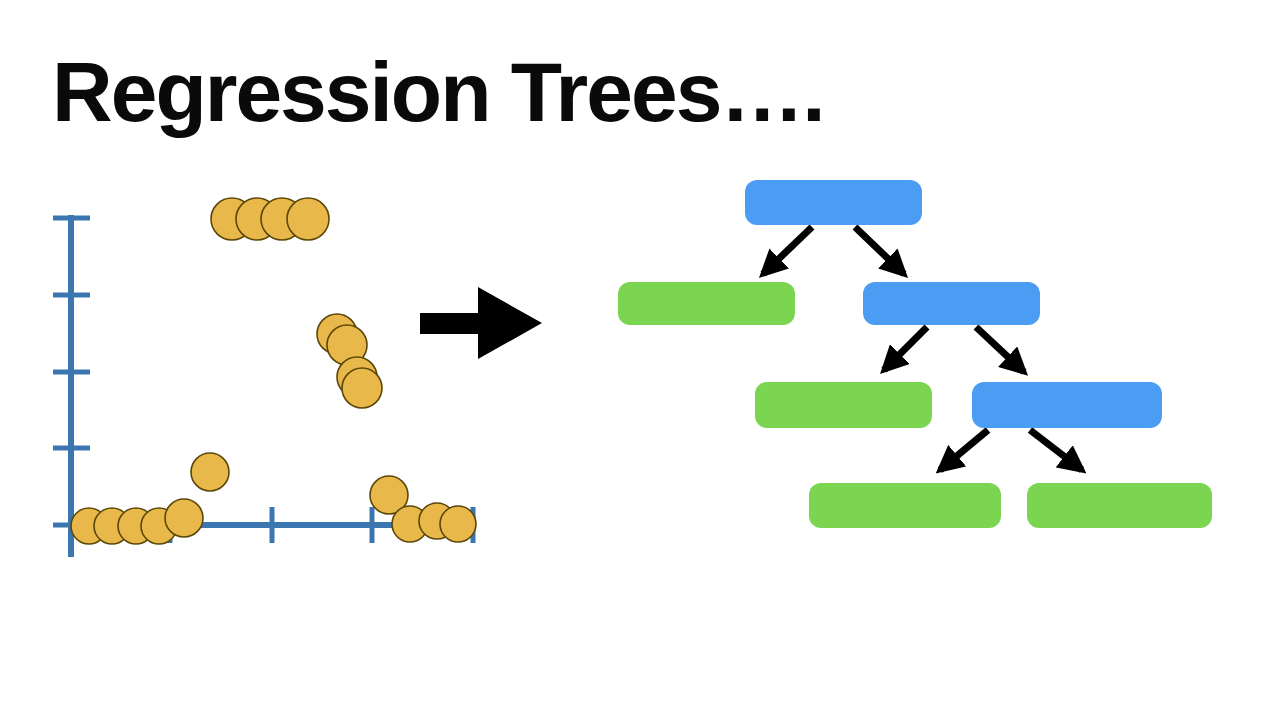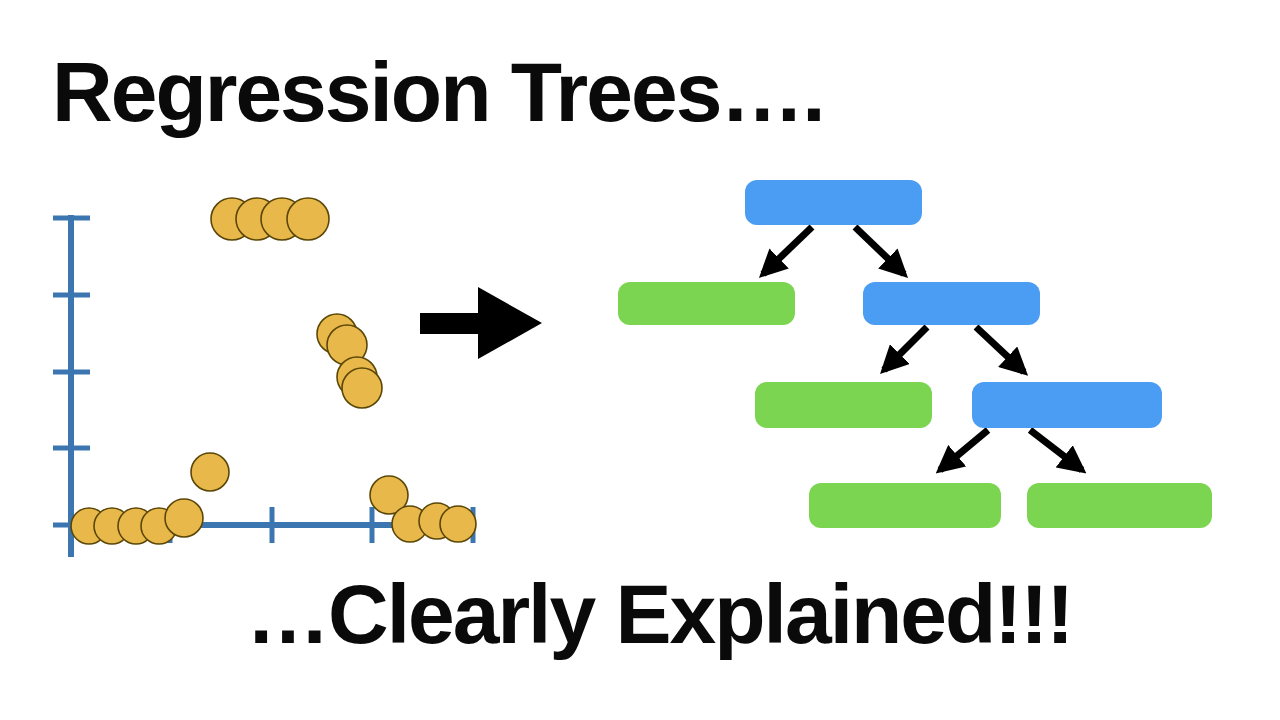--- a/index.html
+++ b/index.html
@@ -74,14 +74,13 @@
         <line x1="1030" y1="430" x2="1082" y2="470" stroke="#000000" stroke-width="7" marker-end="url(#ah)"></line>
         <rect x="745" y="180" width="177" height="45" rx="12" ry="12" fill="#4A9DF2"></rect>
         <rect x="618" y="282" width="177" height="43" rx="12" ry="12" fill="#7CD551"></rect>
         <rect x="863" y="282" width="177" height="43" rx="12" ry="12" fill="#4A9DF2"></rect>
         <rect x="755" y="382" width="177" height="46" rx="12" ry="12" fill="#7CD551"></rect>
         <rect x="972" y="382" width="190" height="46" rx="12" ry="12" fill="#4A9DF2"></rect>
         <rect x="809" y="483" width="192" height="45" rx="12" ry="12" fill="#7CD551"></rect>
         <rect x="1027" y="483" width="185" height="45" rx="12" ry="12" fill="#7CD551"></rect>
       </g>
     </svg>
-  <h2 class="subtitle">…Clearly Explained!!!</h2>
 </div>
 
 </body></html>

